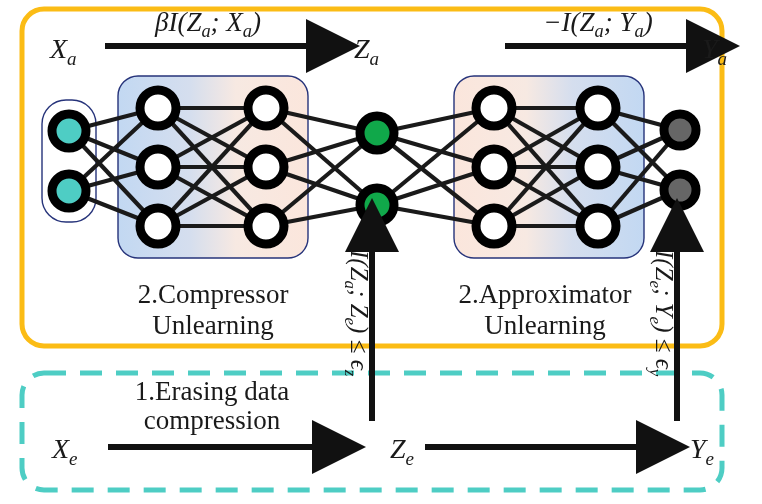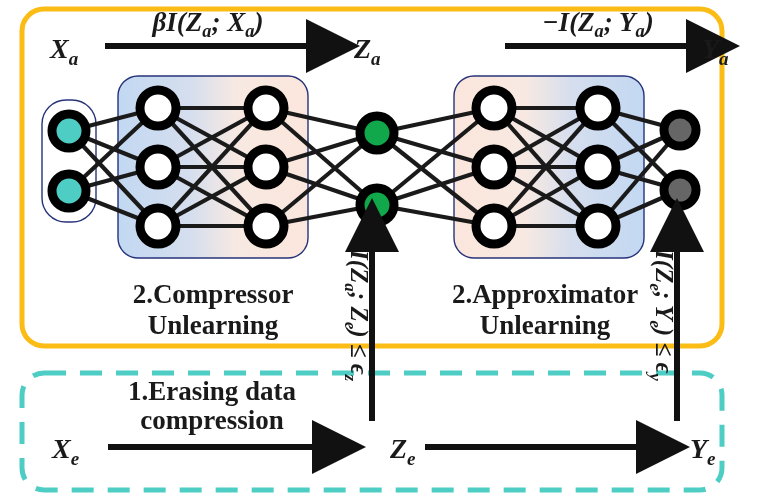--- a/index.html
+++ b/index.html
@@ -7,21 +7,21 @@
     background: #ffffff;
   }
   body {
     width: 762px; height: 504px;
     position: relative;
     overflow: hidden;
     font-family: "Liberation Serif", "DejaVu Serif", serif;
   }
   #root {
     position: absolute; inset: 0;
-    width: 762px; height: 504px; font-weight: bold;
+    width: 762px; height: 504px;
   }
   svg#diagram {
     position: absolute; top: 0; left: 0;
     width: 762px; height: 504px;
   }
   .math {
     font-family: "Liberation Serif", "DejaVu Serif", serif;
     font-style: italic;
     fill: #1a1a1a;
   }

